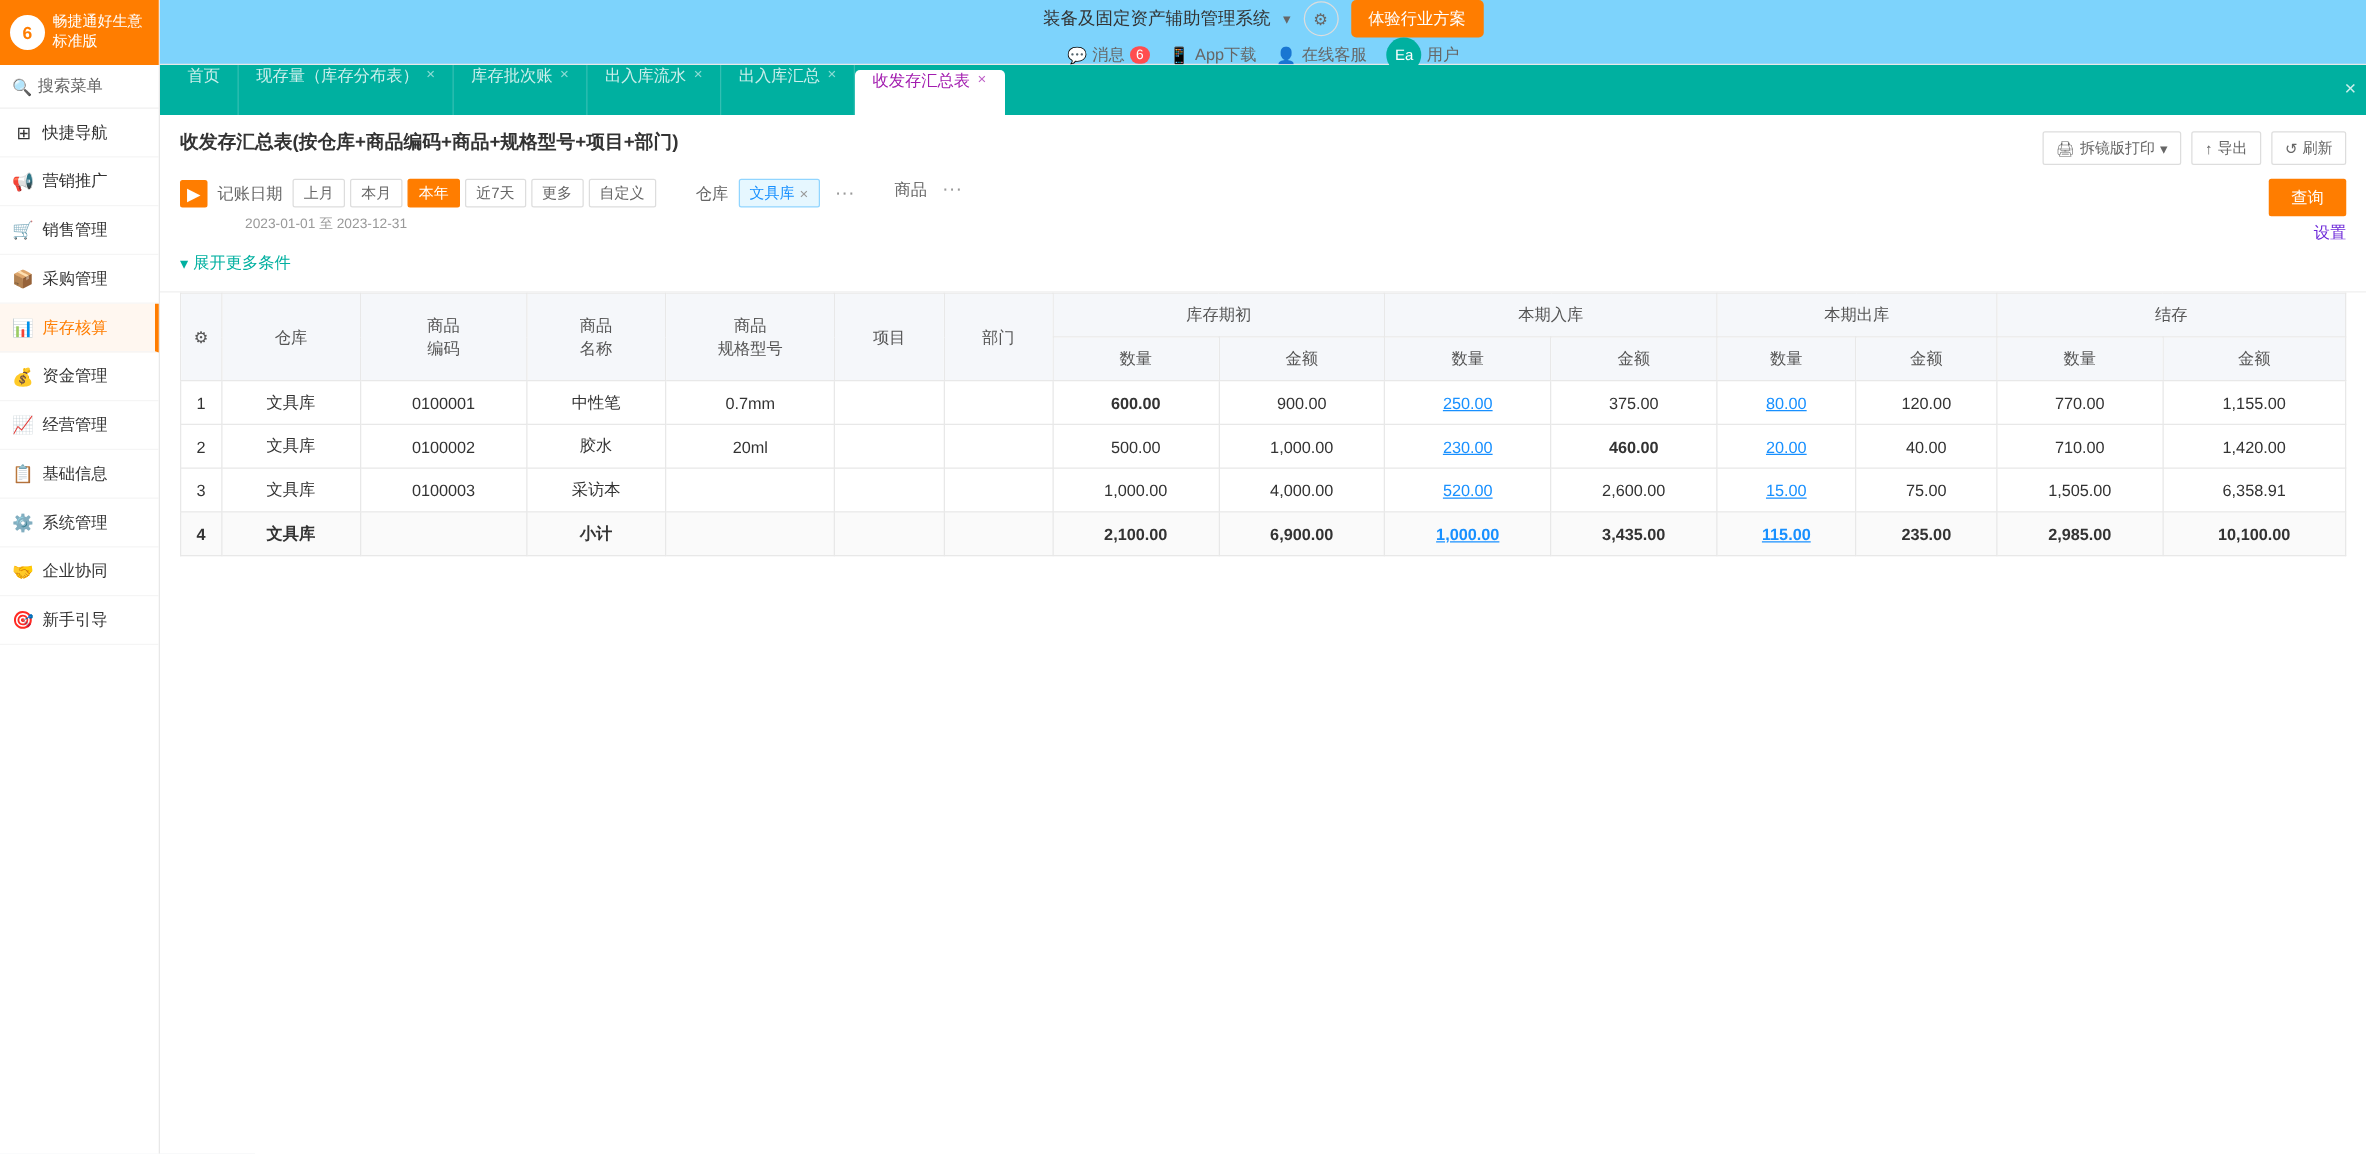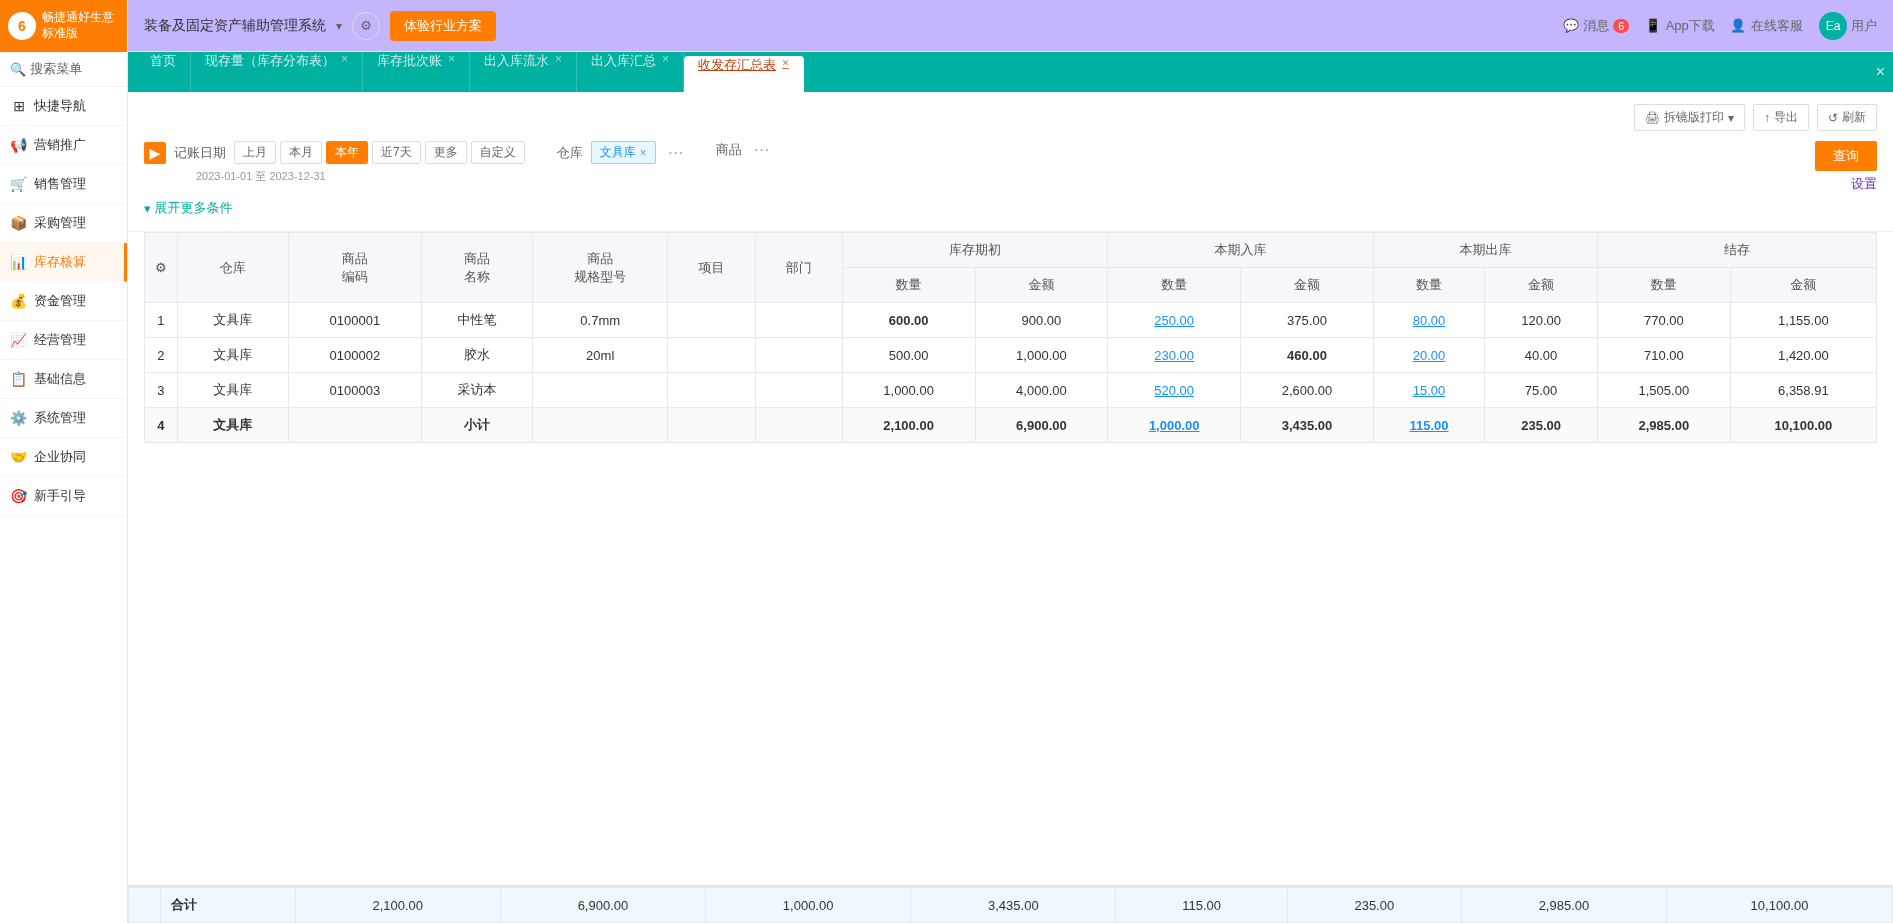--- a/index.html
+++ b/index.html
@@ -12,34 +12,34 @@
     .sidebar-logo-text { color: #fff; font-size: 12px; line-height: 1.3; }
     .sidebar-search { display: flex; align-items: center; gap: 4px; padding: 8px 10px; color: #666; font-size: 13px; cursor: pointer; border-bottom: 1px solid #f0f0f0; }
     .sidebar-nav-item { display: flex; align-items: center; gap: 6px; padding: 10px 10px; color: #333; font-size: 13px; cursor: pointer; border-bottom: 1px solid #f5f5f5; }
     .sidebar-nav-item.active { background: #fff7f0; color: #ff7d00; border-right: 3px solid #ff7d00; }
     .nav-icon { width: 18px; height: 18px; display: flex; align-items: center; justify-content: center; font-size: 14px; flex-shrink: 0; }
 
     
     .main { flex: 1; display: flex; flex-direction: column; overflow: hidden; }
 
     
-    .topbar { height: 52px; background: #c4b5fd; display: flex; align-items: center; justify-content: space-between; padding: 0 16px; border-bottom: 1px solid #e8e8e8; flex-shrink: 0; }
+    .topbar { height: 52px; background: #7dd3fc; display: flex; align-items: center; justify-content: space-between; padding: 0 16px; border-bottom: 1px solid #e8e8e8; flex-shrink: 0; flex-direction: column; }
     .topbar-left { display: flex; align-items: center; gap: 10px; }
     .topbar-system-name { font-size: 14px; color: #333; }
     .topbar-dropdown { display: flex; align-items: center; gap: 4px; color: #666; font-size: 12px; cursor: pointer; }
     .topbar-settings { width: 28px; height: 28px; border-radius: 50%; border: 1px solid #ddd; display: flex; align-items: center; justify-content: center; cursor: pointer; color: #666; }
     .topbar-trial-btn { background: #ff7d00; color: #fff; border: none; padding: 6px 14px; border-radius: 4px; font-size: 13px; cursor: pointer; }
     .topbar-right { display: flex; align-items: center; gap: 16px; color: #666; font-size: 13px; }
     .topbar-right-item { display: flex; align-items: center; gap: 4px; cursor: pointer; }
     .badge { background: #ff4d4f; color: #fff; border-radius: 10px; padding: 1px 5px; font-size: 11px; }
 
     
     .tabs-bar { background: #00b0a0; display: flex; align-items: center; padding: 0 8px; height: 40px; flex-shrink: 0; }
     .tab-item { display: flex; gap: 6px; padding: 0 14px; height: 40px; color: rgba(255,255,255,0.8); font-size: 13px; cursor: pointer; border-right: 1px solid rgba(255,255,255,0.2); }
-    .tab-item.active { background: #fff; color: #c2410c; border-radius: 4px 4px 0 0; margin-top: 3px; height: 36px; text-decoration: underline; }
+    .tab-item.active { background: #fff; color: #a21caf; border-radius: 4px 4px 0 0; margin-top: 3px; height: 36px; }
     .tab-close { font-size: 12px; color: inherit; opacity: 0.7; cursor: pointer; }
     .tabs-close-all { margin-left: auto; color: rgba(255,255,255,0.8); cursor: pointer; font-size: 16px; }
 
     
     .content { flex: 1; display: flex; flex-direction: column; overflow: hidden; background: #fff; }
 
     
     .page-header { padding: 12px 16px 8px; border-bottom: 1px solid #f0f0f0; }
     .page-title { font-size: 15px; font-weight: 600; color: #333; margin-bottom: 10px; }
     .filter-toggle-btn { background: #ff7d00; color: #fff; border: none; width: 22px; height: 22px; border-radius: 2px; font-size: 14px; cursor: pointer; display: flex; align-items: center; justify-content: center; }
@@ -200,20 +200,21 @@
       <span>收发存汇总表</span>
       <span class="tab-close">×</span>
     </div>
     <div class="tabs-close-all">×</div>
   </div>
 
   <div class="content">
 
     <div class="page-header">
       <div class="page-header-top">
+        <div class="page-title">收发存汇总表(按仓库+商品编码+商品+规格型号+项目+部门)</div>
         <div class="top-right-actions">
           <div class="print-btn">
             <span>🖨</span>
             <span>拆镜版打印</span>
             <span>▾</span>
           </div>
           <div class="export-btn">
             <span>↑</span>
             <span>导出</span>
           </div>
@@ -367,32 +368,14 @@
     <td style="font-weight:bold">3,435.00</td>
     <td style="font-weight:bold"><span class="link-text">115.00</span></td>
     <td style="font-weight:bold">235.00</td>
     <td style="font-weight:bold">2,985.00</td>
     <td style="font-weight:bold">10,100.00</td>
   </tr>
           </tbody>
       </table>
     </div>
 
-    <div class="table-footer">
-      <table>
-        <tbody>
-            <tr>
-          <td style="width:32px;"></td>
-          <td colspan="6" style="text-align:left;font-weight:bold;">合计</td>
-          <td>2,100.00</td>
-          <td>6,900.00</td>
-          <td>1,000.00</td>
-          <td>3,435.00</td>
-          <td>115.00</td>
-          <td>235.00</td>
-          <td>2,985.00</td>
-          <td>10,100.00</td>
-        </tr>
-      </tbody>
-        </table>
-    </div>
   </div>
 </div>
 
 </body></html>

